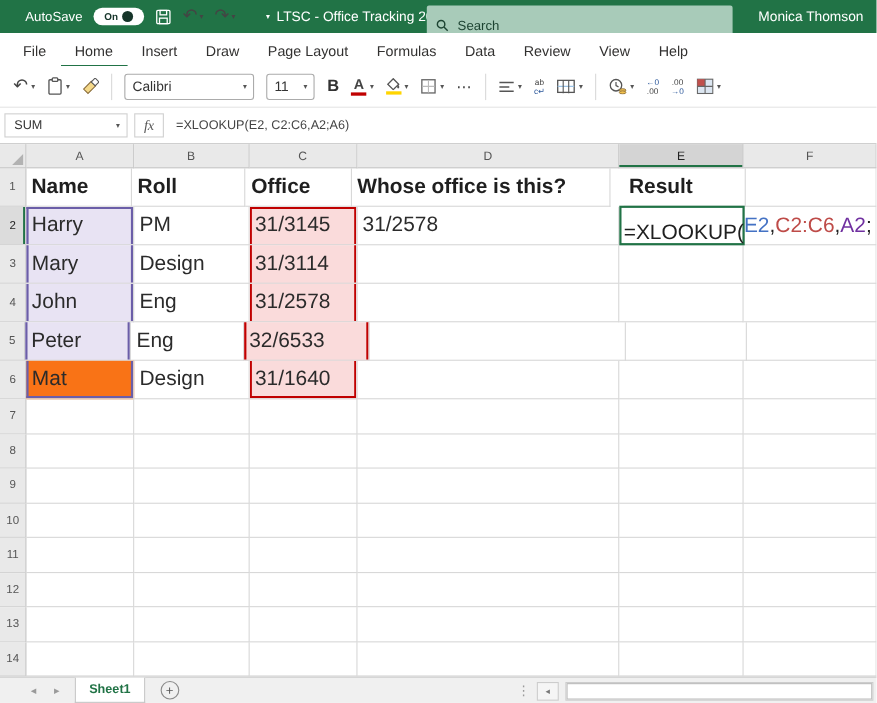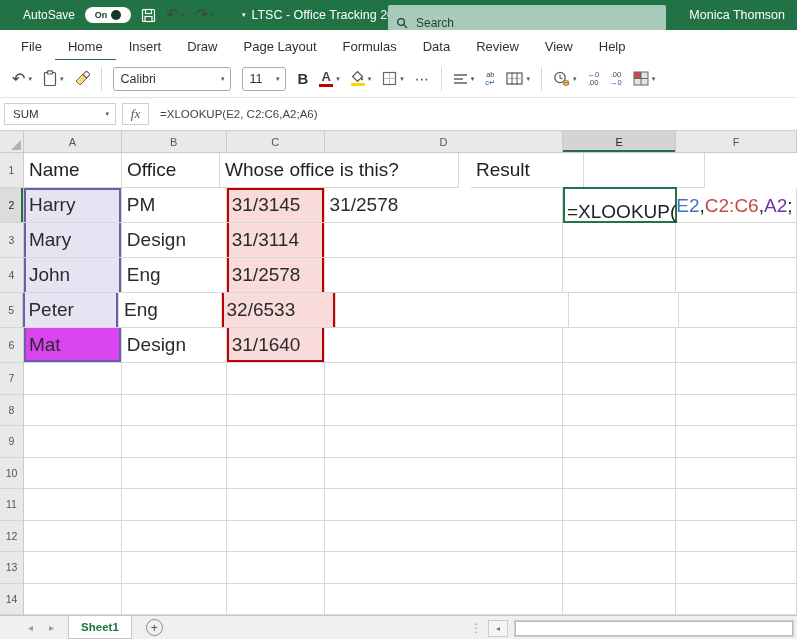--- a/index.html
+++ b/index.html
@@ -81,21 +81,21 @@
           border-bottom:1px solid #c9c9c9; cursor:pointer; }
   .colh.sel { background:#d4d4d4; color:#222; box-shadow: inset 0 -2px 0 #217346; }
   .grow { display:flex; }
   .rowh { width:24px; display:flex; align-items:center; justify-content:center;
           font-size:10.5px; color:#555; background:#e9e9e9; border-right:1px solid #c9c9c9;
           border-bottom:1px solid #d4d4d4; cursor:pointer; }
   .rowh.sel { background:#dcdcdc; box-shadow: inset -2px 0 0 #217346; color:#222; }
   .cell { display:flex; align-items:center; padding-left:5px; font-size:19px; color:#2b2b2b;
           border-right:1px solid #d8d8d8; border-bottom:1px solid #d8d8d8;
           white-space:nowrap; overflow:hidden; cursor:cell; }
-  .cell.hdr { font-weight:normal; color:#1f1f1f; }
+  .cell.hdr { font-weight:bold; color:#1f1f1f; }
   .sel-border { position:absolute; border:2px solid #217346; pointer-events:none; }
   .e2-formula { position:absolute; display:flex; align-items:center; font-size:19px;
                 white-space:nowrap; pointer-events:none; }
 
   
   .sheetbar { position:absolute; top:615px; left:0; right:0; height:24px; background:#f0f0f0;
               border-top:1px solid #c6c6c6; display:flex; align-items:center; }
   .nav-arrow { font-size:10px; color:#9a9a9a; cursor:pointer; }
   .nav-arrow.first { margin-left:28px; }
   .nav-arrow + .nav-arrow { margin-left:16px; }
@@ -300,20 +300,21 @@
         <div class="colh" style="width: 98px;">A</div>
         <div class="colh" style="width: 105px;">B</div>
         <div class="colh" style="width: 98px;">C</div>
         <div class="colh" style="width: 239px;">D</div>
         <div class="colh sel" style="width: 113px;">E</div>
         <div class="colh" style="width: 121px;">F</div>
       </div>
       <div class="grow" style="height: 35px;">
         <div class="rowh">1</div>
         <div class="cell hdr" style="width: 98px;">Name</div>
+        <div class="cell hdr" style="width: 105px;">Roll</div>
         <div class="cell hdr" style="width: 98px;">Office</div>
         <div class="cell hdr" style="width: 239px;">Whose office is this?</div>
         <div class="cell hdr" style="width: 113px; margin-left: 12px;">Result</div>
         <div class="cell hdr" style="width: 121px;"></div>
       </div>
       <div class="grow" style="height: 35px;">
         <div class="rowh sel">2</div>
         <div class="cell" style="width: 98px; background: rgb(232, 227, 243); box-shadow: rgb(107, 94, 168) 2px 0px 0px inset, rgb(107, 94, 168) -2px 0px 0px inset, rgb(107, 94, 168) 0px 2px 0px inset;">Harry</div>
         <div class="cell" style="width: 105px;">PM</div>
         <div class="cell" style="width: 98px; background: rgb(250, 219, 219); box-shadow: rgb(192, 0, 0) 2px 0px 0px inset, rgb(192, 0, 0) -2px 0px 0px inset, rgb(192, 0, 0) 0px 2px 0px inset;">31/3145</div>
@@ -343,21 +344,21 @@
         <div class="rowh">5</div>
         <div class="cell" style="width: 98px; background: rgb(232, 227, 243); box-shadow: rgb(107, 94, 168) 2px 0px 0px inset, rgb(107, 94, 168) -2px 0px 0px inset;">Peter</div>
         <div class="cell" style="width: 105px;">Eng</div>
         <div class="cell" style="width: 117px; background: rgb(250, 219, 219); box-shadow: rgb(192, 0, 0) 2px 0px 0px inset, rgb(192, 0, 0) -2px 0px 0px inset;">32/6533</div>
         <div class="cell" style="width: 239px;"></div>
         <div class="cell" style="width: 113px;"></div>
         <div class="cell" style="width: 121px;"></div>
       </div>
       <div class="grow" style="height: 35px;">
         <div class="rowh">6</div>
-        <div class="cell" style="width: 98px; background: #d946ef; box-shadow: rgb(107, 94, 168) 2px 0px 0px inset, rgb(107, 94, 168) -2px 0px 0px inset, rgb(107, 94, 168) 0px -2px 0px inset;">Mat</div>
+        <div class="cell" style="width: 98px; background: #f97316; box-shadow: rgb(107, 94, 168) 2px 0px 0px inset, rgb(107, 94, 168) -2px 0px 0px inset, rgb(107, 94, 168) 0px -2px 0px inset;">Mat</div>
         <div class="cell" style="width: 105px;">Design</div>
         <div class="cell" style="width: 98px; background: rgb(250, 219, 219); box-shadow: rgb(192, 0, 0) 2px 0px 0px inset, rgb(192, 0, 0) -2px 0px 0px inset, rgb(192, 0, 0) 0px -2px 0px inset;">31/1640</div>
         <div class="cell" style="width: 239px;"></div>
         <div class="cell" style="width: 113px;"></div>
         <div class="cell" style="width: 121px;"></div>
       </div>
       <div class="grow" style="height: 31.5px;">
         <div class="rowh">7</div>
         <div class="cell" style="width: 98px;"></div>
         <div class="cell" style="width: 105px;"></div>

